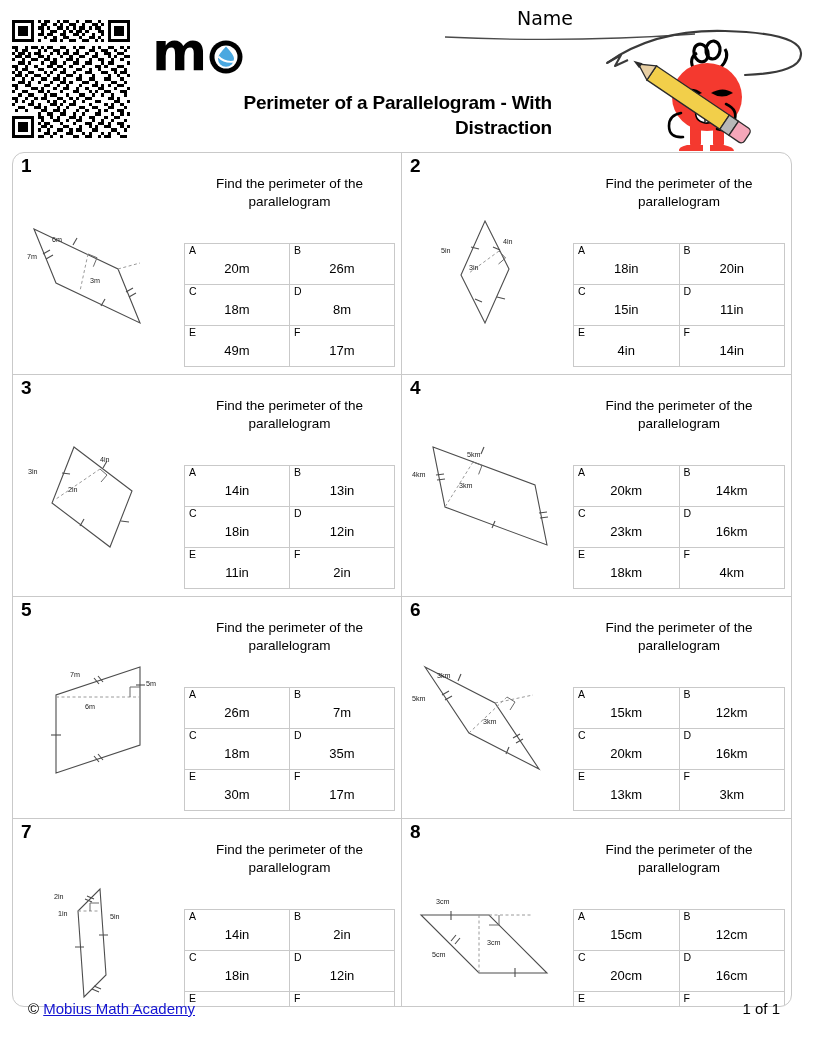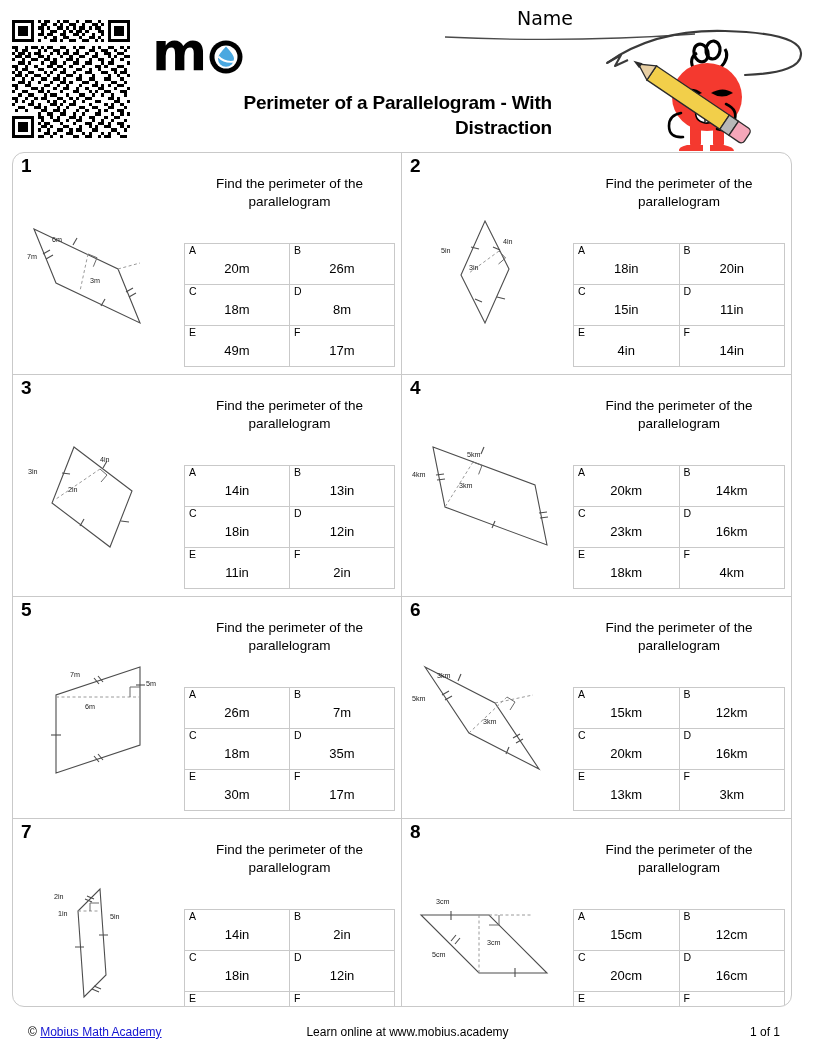--- a/index.html
+++ b/index.html
@@ -127,24 +127,24 @@
     left: 4px; top: 1px;
     font-size: 10.5px;
     line-height: 1;
     font-family: "Liberation Sans", sans-serif;
   }
   .optval { font-size: 13px; display: block; line-height: 1; }
 
   
   .footer {
     position: absolute;
-    left: 0; top: 1022px;
+    left: 0; top: 997px;
     width: 815px;
     height: 24px;
-    font-size: 12px;
+    font-size: 15px;
   }
   .f-left { position: absolute; left: 28px; top: 3px; }
   .f-left a { color: #1414d2; text-decoration: underline; }
   .f-center { position: absolute; left: 0; width: 815px; text-align: center; top: 3px; }
   .f-right { position: absolute; right: 35px; top: 3px; }
 
   
   .shape { fill: none; stroke: #4d4d4d; stroke-width: 1.1; }
   .dash { fill: none; stroke: #9a9a9a; stroke-width: 1; stroke-dasharray: 3 2.5; }
   .tick { stroke: #4d4d4d; stroke-width: 1.1; }
@@ -1006,17 +1006,16 @@
           </tr>
         </tbody>
           </table>
       </div>
     </div>
 
   </div>
 
   <div class="footer">
     <div class="f-left"><span>©</span> <a href="#">Mobius Math Academy</a></div>
-    <div class="f-center">Learn online at www.mobius.academy</div>
     <div class="f-right">1 of 1</div>
   </div>
 
 </div>
 
 </body></html>

